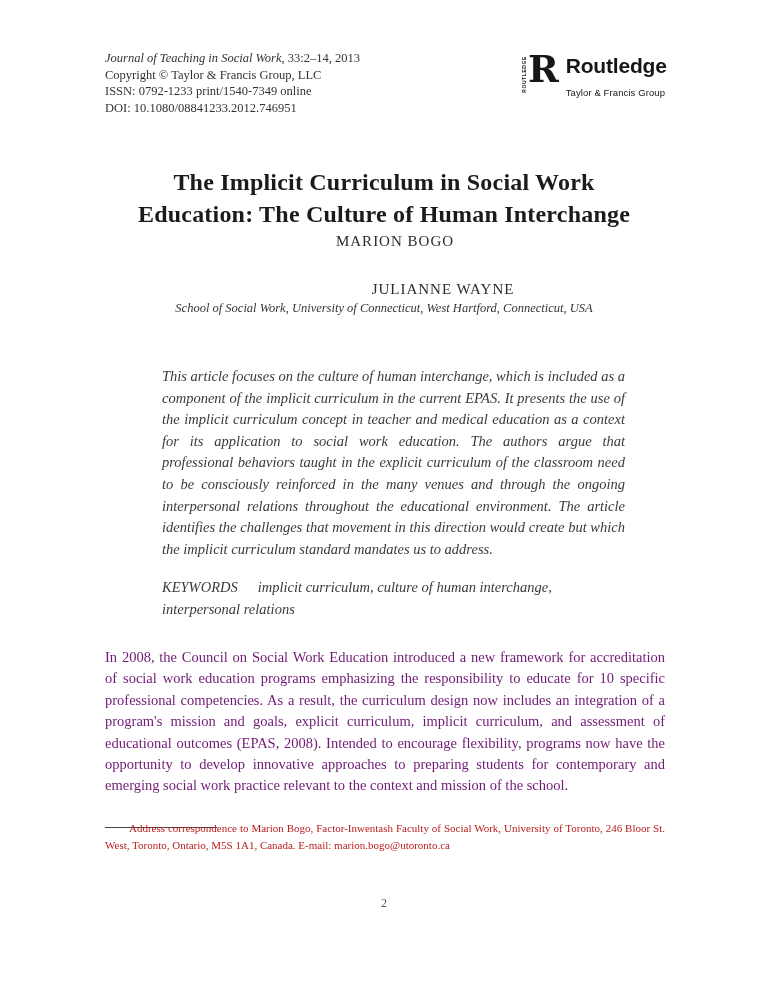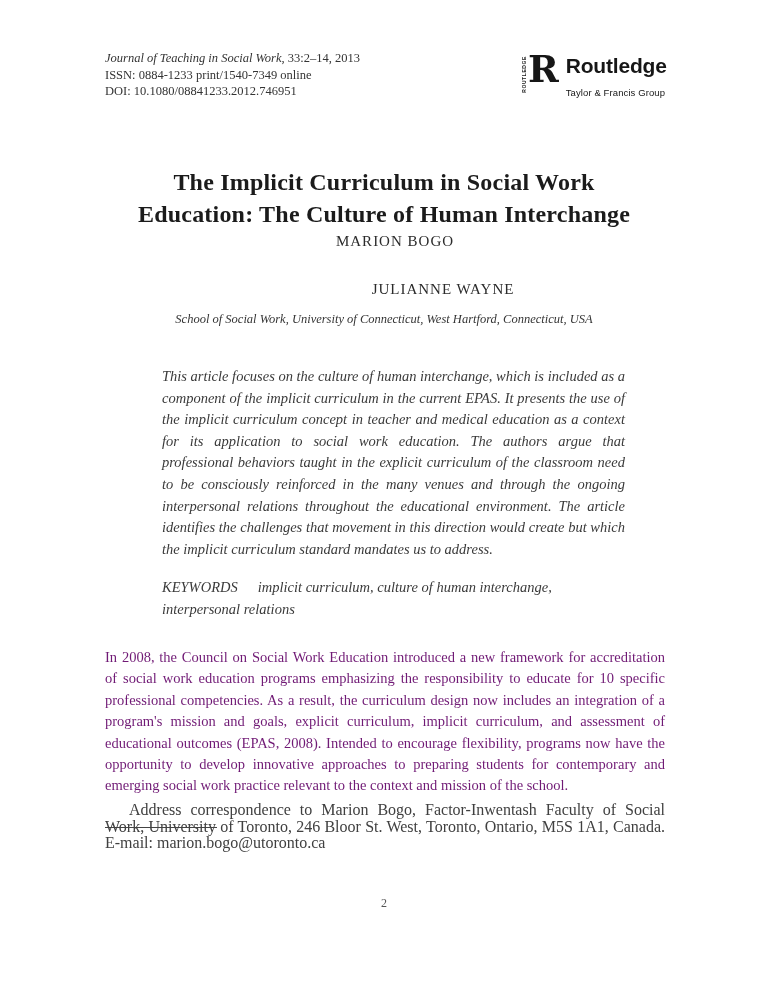--- a/index.html
+++ b/index.html
@@ -87,21 +87,21 @@
     left: 0;
     width: 100%;
     text-align: center;
     font-size: 12.5px;
     font-style: italic;
     color: #353535;
   }
   .author1-name { top: 233px; }
   .author1-affil { top: 253px; }
   .author2-name { top: 281px; padding-left: 48px; }
-  .author2-affil { top: 301px; margin-top: 11px; }
+  .author2-affil { top: 301px; }
 
   
   .abstract-block {
     position: absolute;
     left: 145px;
     top: 349px;
     width: 497px;
     font-style: italic;
     font-size: 14.5px;
     line-height: 21.6px;
@@ -129,48 +129,49 @@
     position: absolute;
     left: 105px;
     top: 827px;
     width: 112px;
     height: 0;
     border-top: 1.5px solid #444444;
   }
   .footnote {
     position: absolute;
     left: 105px;
-    top: 802px;
+    top: 820px;
     width: 560px;
-    font-size: 16px;
+    font-size: 11px;
     line-height: 16.5px;
     text-align: justify;
     text-indent: 24px;
-    color: #404040;
+    color: #b91c1c;
   }
 
   
   .page-number {
     position: absolute;
     left: 0;
     top: 896px;
     width: 100%;
     text-align: center;
     font-size: 12px;
     color: #555555;
   }
 </style>
 </head>
 <body>
 
 <div class="page">
 
   <div class="header">
     <div><span class="italic">Journal of Teaching in Social Work</span><span>, 33:2–14, 2013</span></div>
-    <div>ISSN: 0884-1233 print/1540-7349 online</div>
+    <div>Copyright © Taylor &amp; Francis Group, LLC</div>
+    <div>ISSN: 0792-1233 print/1540-7349 online</div>
     <div>DOI: 10.1080/08841233.2012.746951</div>
   </div>
 
   <div class="logo">
     <div class="logo-mark">
       <span class="logo-vert">ROUTLEDGE</span>
       <span class="logo-r">R</span>
     </div>
     <div class="logo-text">
       <span class="logo-name">Routledge</span>

